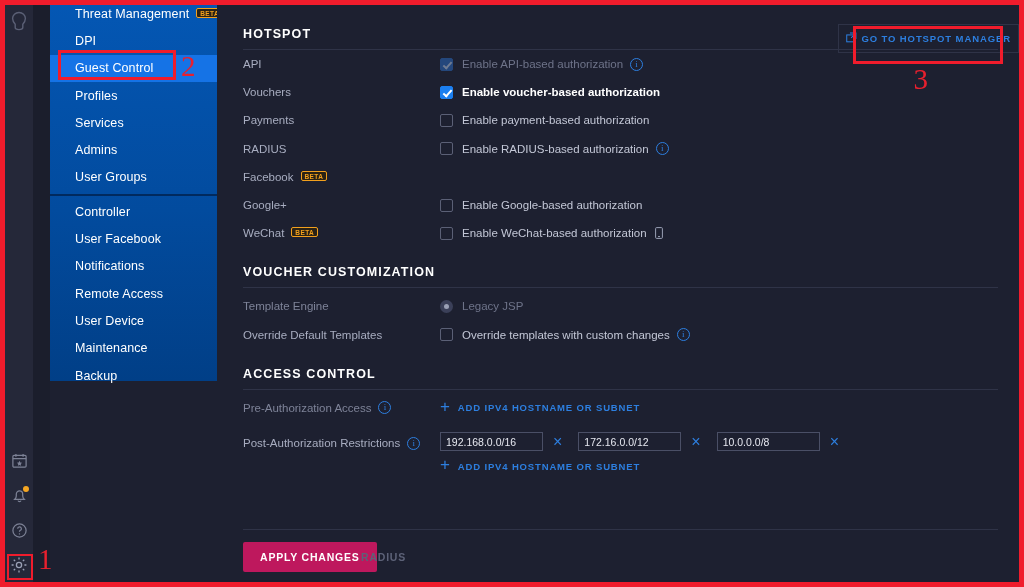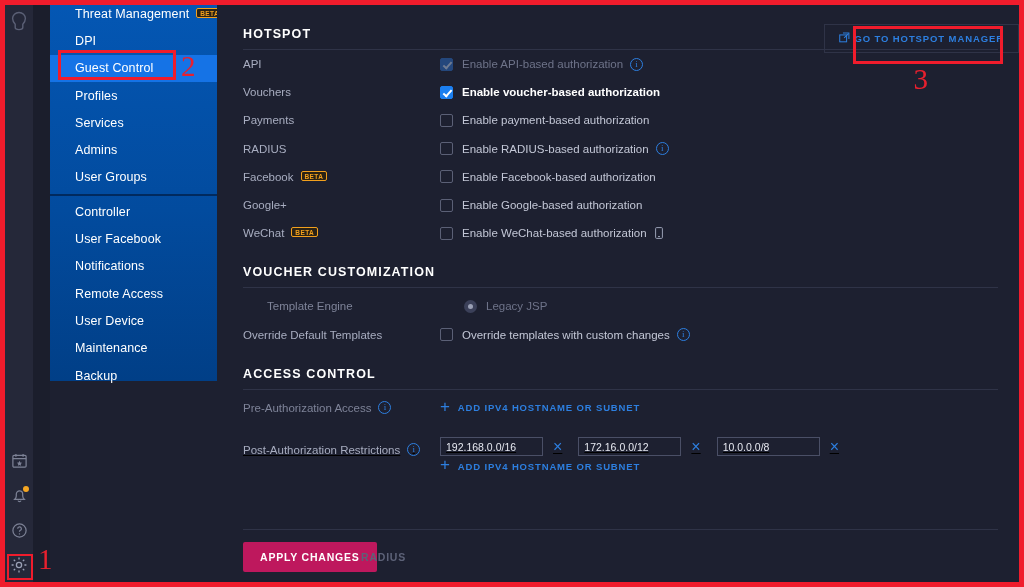--- a/index.html
+++ b/index.html
@@ -219,21 +219,21 @@
   
   .hs-btn {
     position: absolute; right: 0; top: 19px;
     display: inline-flex; align-items: center; gap: 4px;
     border: 1px solid #2f3347;
     background: transparent;
     color: #2d7fe0;
     font-size: 9.5px;
     font-weight: bold;
     letter-spacing: .9px;
-    padding: 7px 14px;
+    padding: 7px 7px;
     cursor: pointer;
   }
   .hs-box {
     position: absolute; right: 16px; top: 21px;
     width: 150px; height: 38px;
     border: 3px solid #f01c2c;
     pointer-events: none;
   }
 
   
@@ -444,24 +444,20 @@
               <span class="cb"></span>
               <span class="lbl-off">Enable RADIUS-based authorization</span>
               <span class="info">i</span>
             </div>
           </div>
           <div class="row">
             <div class="row-label">
               <span>Facebook</span>
               <span class="beta">BETA</span>
             </div>
-            <div class="row-field">
-              <span class="cb"></span>
-              <span class="lbl-off">Enable Facebook-based authorization</span>
-            </div>
           </div>
           <div class="row">
             <div class="row-label">
               <span>Google+</span>
             </div>
             <div class="row-field">
               <span class="cb"></span>
               <span class="lbl-off">Enable Google-based authorization</span>
             </div>
           </div>
@@ -481,21 +477,21 @@
               </span>
             </div>
           </div>
         </div>
 
       <div class="sec-head" style="margin-top:18px;">
         <div class="sec-title">VOUCHER CUSTOMIZATION</div>
         <div class="hr"></div>
       </div>
 
-      <div class="row" style="margin-top:4px;margin-left:24px;">
+      <div class="row" style="margin-top:4px;">
         <div class="row-label dim">Template Engine</div>
         <div class="row-field">
           <span class="radio"></span>
           <span class="lbl-dis">Legacy JSP</span>
         </div>
       </div>
 
       <div class="row">
         <div class="row-label">Override Default Templates</div>
         <div class="row-field">
@@ -516,21 +512,21 @@
           <span class="info">i</span>
         </div>
         <div class="row-field">
           <span class="addlink">
             <span class="plus">+</span>
             <span>ADD IPV4 HOSTNAME OR SUBNET</span>
           </span>
         </div>
       </div>
 
-      <div class="row" style="align-items:flex-end; margin-top:6px;text-decoration:underline;">
+      <div class="row" style="align-items:center; margin-top:6px;">
         <div class="row-label" style="padding-top:3px;">
           <span>Post-Authorization Restrictions</span>
           <span class="info">i</span>
         </div>
         <div class="ip-rows" id="ip-rows">
             <div class="ip-row">
               <input class="ipinput" type="text" value="192.168.0.0/16" style="">
               <span class="xbtn">×</span>
             </div>
             <div class="ip-row">

